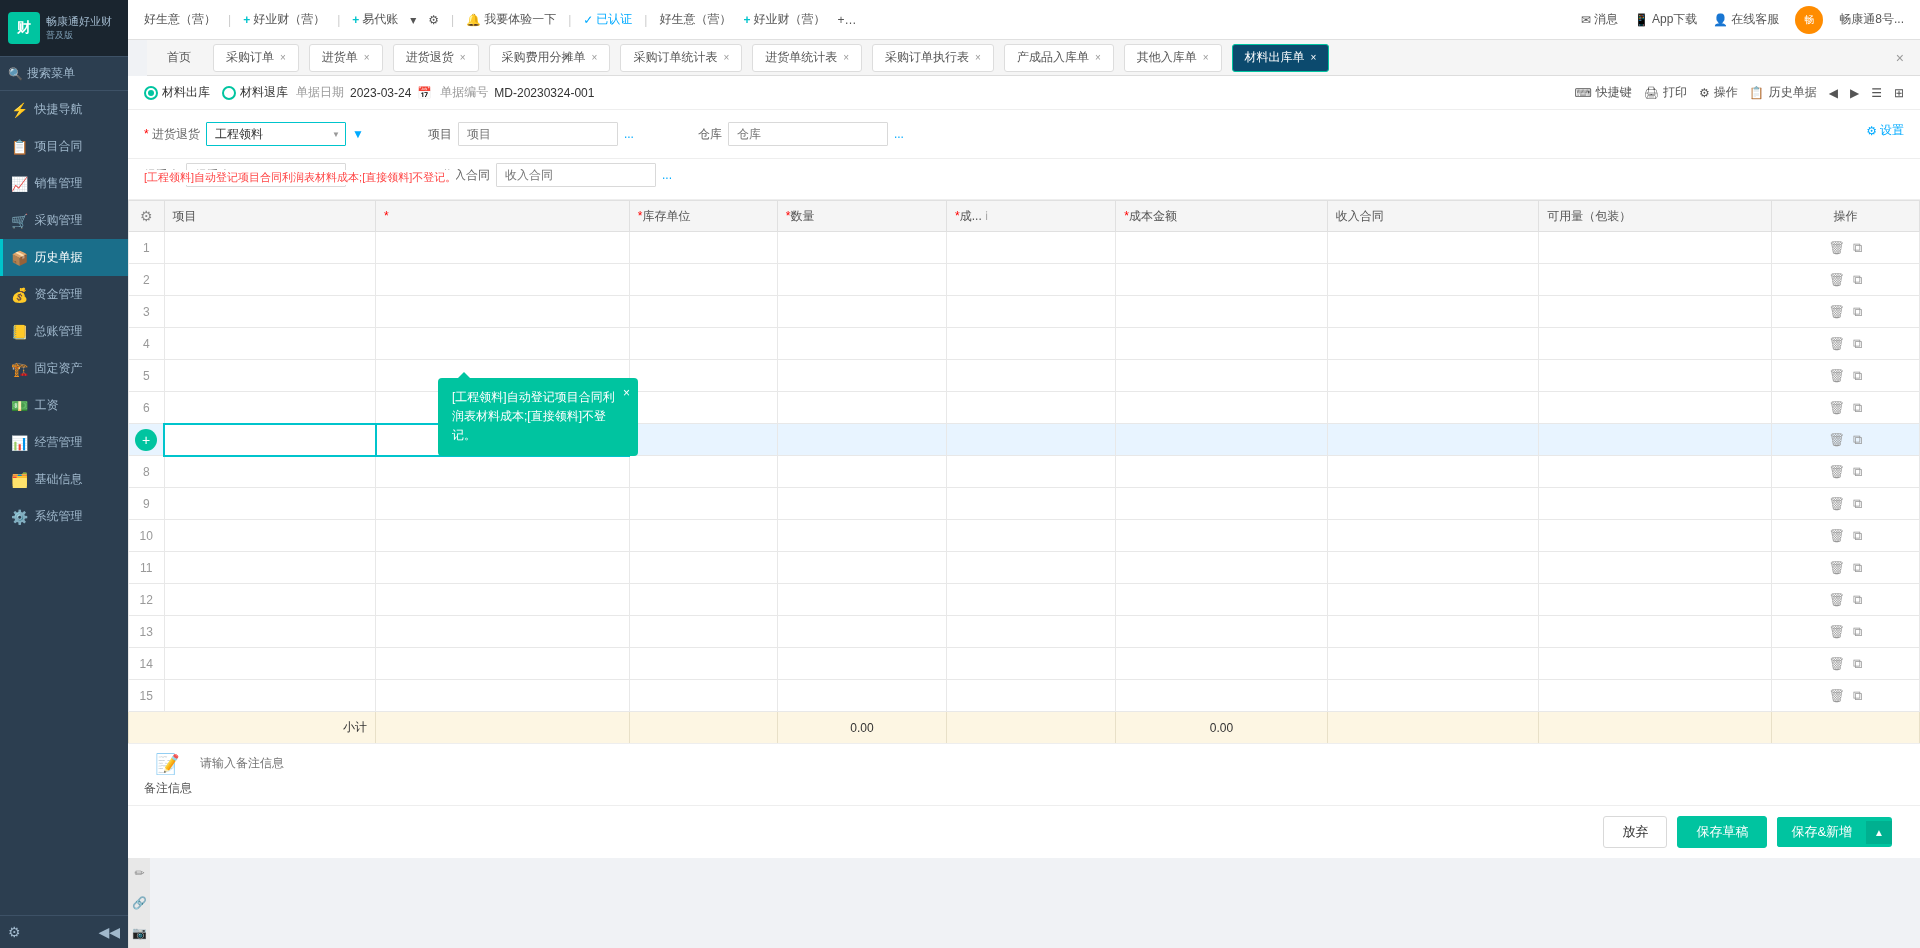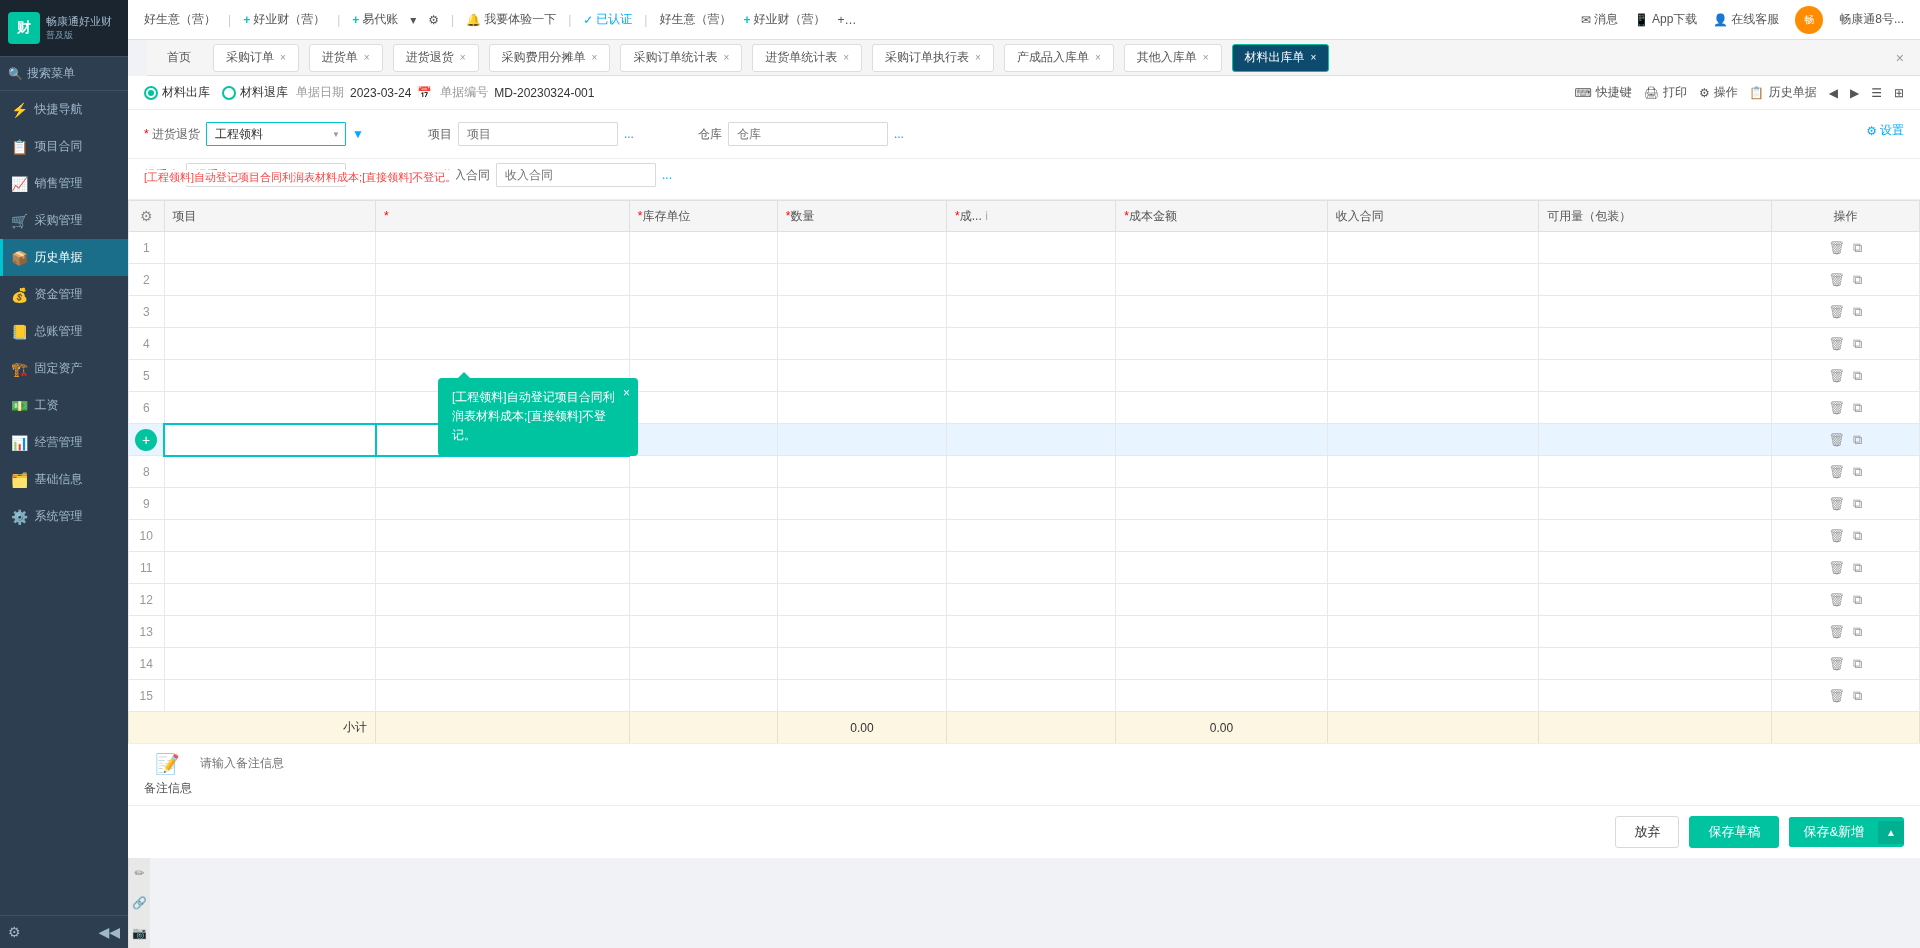--- a/index.html
+++ b/index.html
@@ -90,21 +90,21 @@
     .right-panel { width: 22px; background: #e8e8e8; display: flex; flex-direction: column; align-items: center; padding: 4px 0; gap: 8px; flex-shrink: 0; border-left: 1px solid #ddd; }
     .right-panel-icon { font-size: 12px; color: #888; cursor: pointer; padding: 4px 0; }
 
     
     .bottom-note { padding: 8px 16px; border-top: 1px solid #eee; display: flex; align-items: flex-start; gap: 8px; background: #fff; flex-shrink: 0; }
     .note-icon { color: #00c4a0; font-size: 20px; }
     .note-input { flex: 1; border: none; outline: none; font-size: 12px; color: #0f766e; padding: 4px 0; }
     .note-label { font-size: 12px; color: #555; font-weight: 500; margin-top: 2px; }
 
     
-    .footer { padding: 10px 16px; display: flex; align-items: center; justify-content: flex-end; gap: 10px; background: #fff; border-top: 1px solid #eee; flex-shrink: 0; }
+    .footer { padding: 10px 28px; display: flex; align-items: center; justify-content: flex-end; gap: 10px; background: #fff; border-top: 1px solid #eee; flex-shrink: 0; }
     .btn { padding: 6px 18px; border-radius: 3px; font-size: 13px; cursor: pointer; border: 1px solid #d9d9d9; }
     .btn-default { background: #fff; color: #333; }
     .btn-primary { background: #00c4a0; color: #fff; border-color: #00c4a0; }
     .btn-primary-split { background: #00c4a0; color: #fff; border-color: #00c4a0; display: flex; align-items: center; gap: 0; border-radius: 3px; overflow: hidden; }
     .btn-primary-split .main-btn { padding: 6px 14px; font-size: 13px; cursor: pointer; background: #00c4a0; color: #fff; border: none; }
     .btn-primary-split .split-arrow { padding: 6px 8px; background: #00b090; color: #fff; border: none; cursor: pointer; font-size: 10px; }
 
     
     ::-webkit-scrollbar { width: 6px; height: 6px; }
     ::-webkit-scrollbar-track { background: #f1f1f1; }

